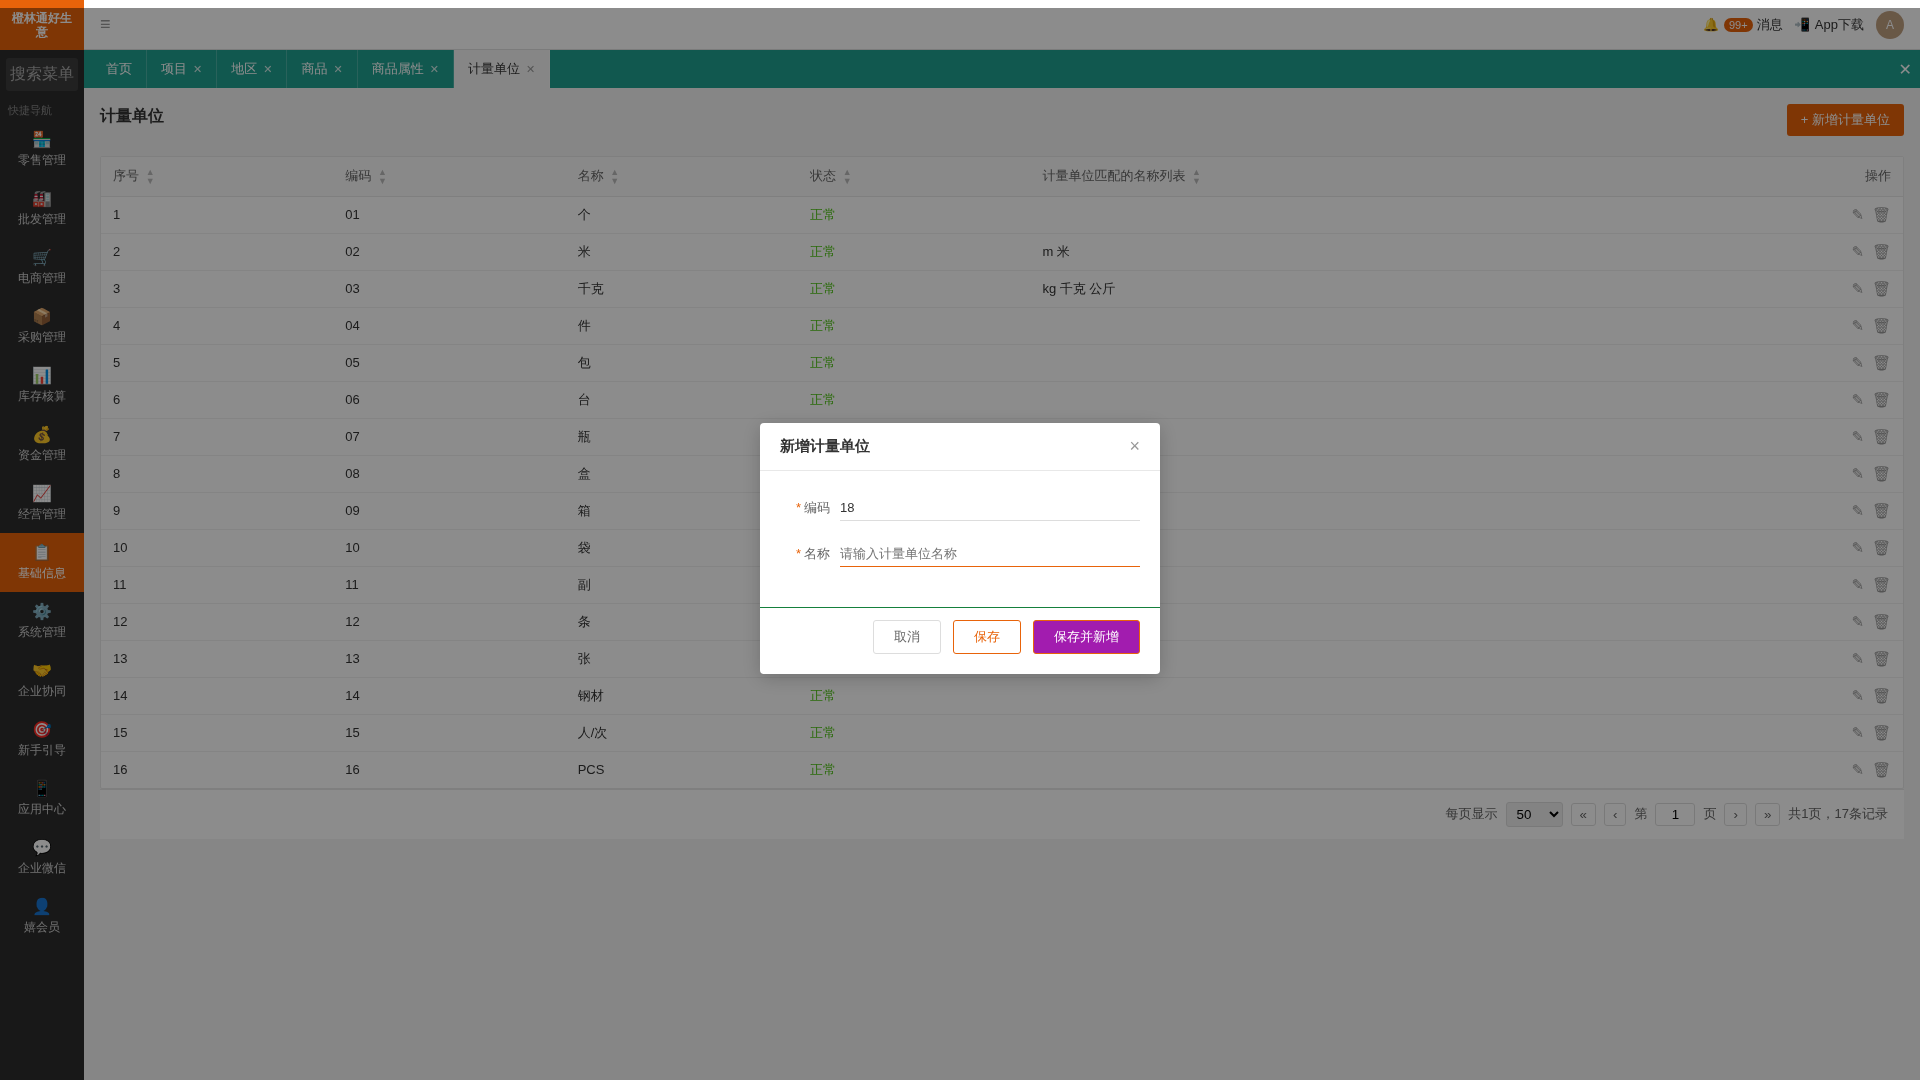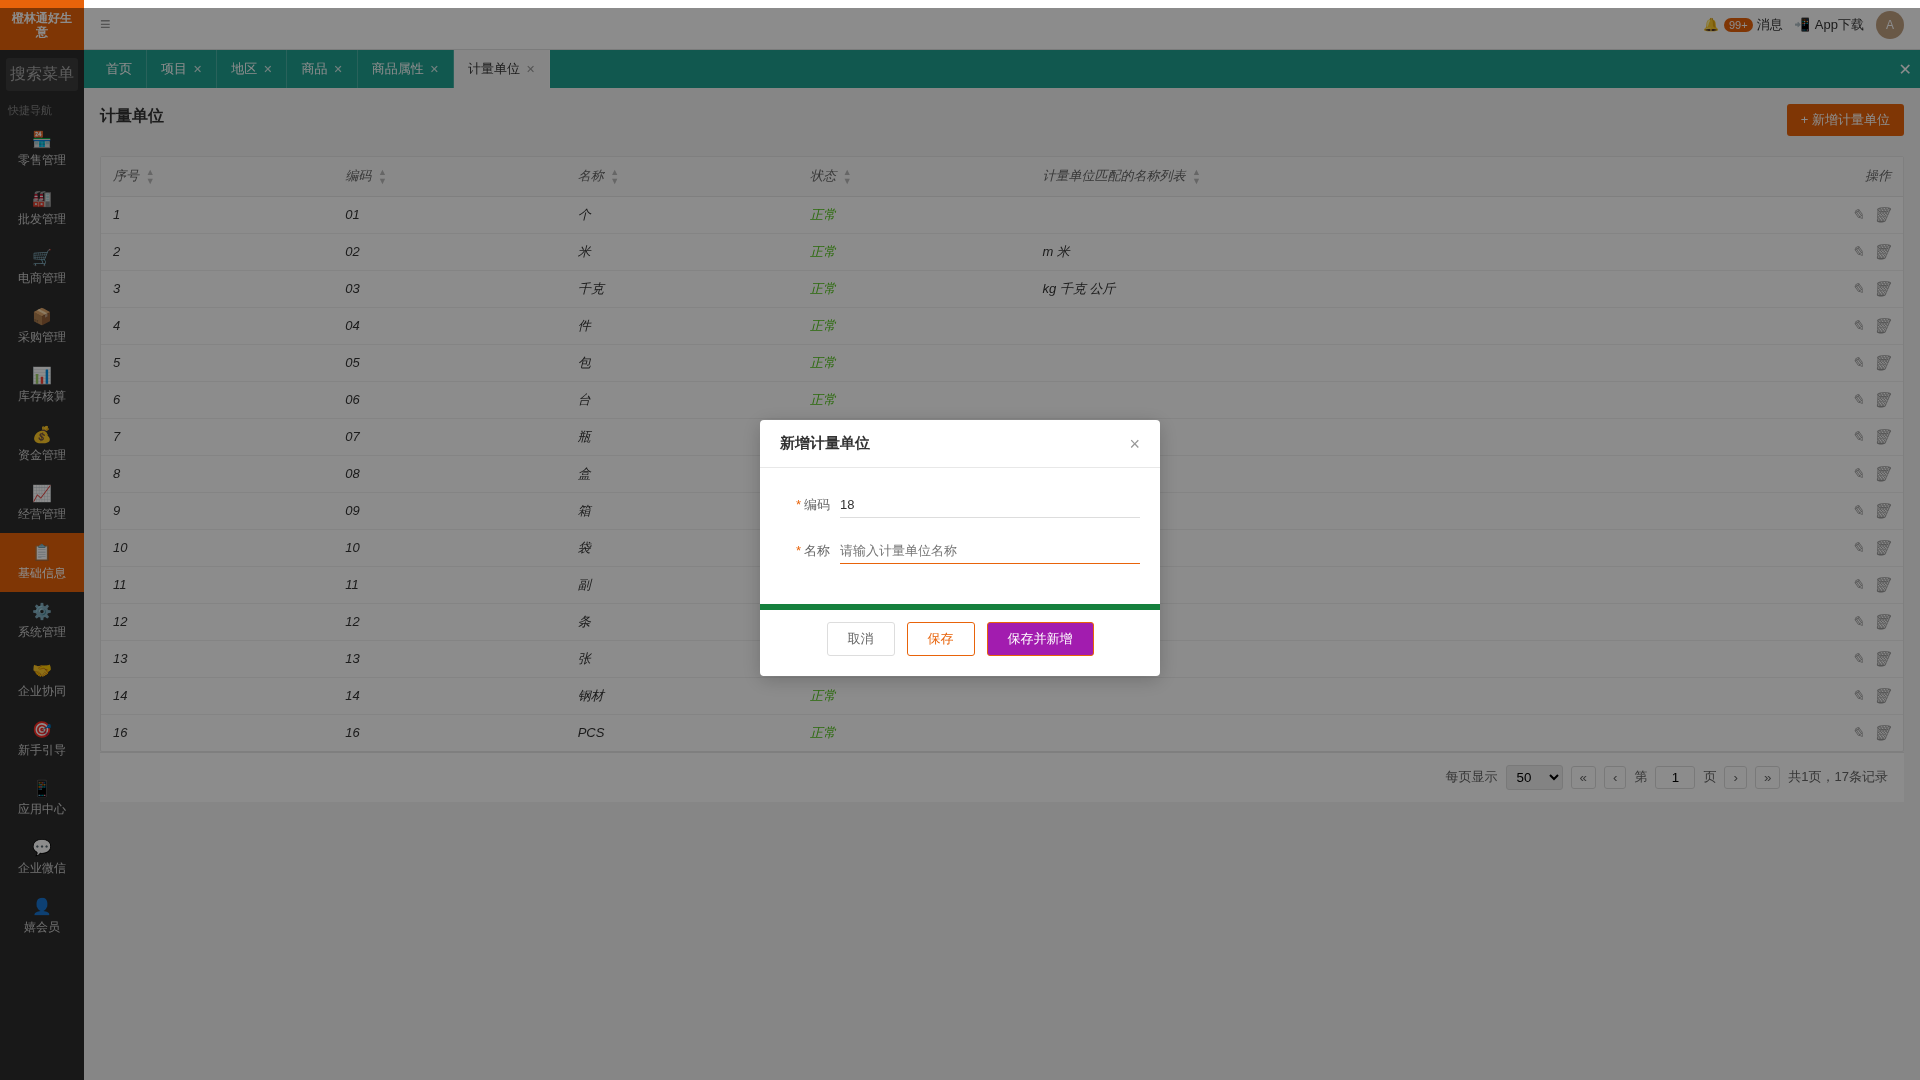--- a/index.html
+++ b/index.html
@@ -33,21 +33,21 @@
     .tab.active .tab-close { color: #999; }
     .tab-close-btn { position: absolute; right: 8px; top: 50%; transform: translateY(-50%); color: white; cursor: pointer; font-size: 16px; }
 
     
     .content { flex: 1; padding: 16px; overflow-y: auto; position: relative; }
     .page-title { font-size: 16px; font-weight: bold; margin-bottom: 16px; color: #333; }
     .add-btn { background: #e8630a; color: white; border: none; padding: 7px 14px; border-radius: 3px; cursor: pointer; font-size: 13px; float: right; margin-bottom: 8px; }
 
     
     .table-wrap { background: white; border: 1px solid #e8e8e8; border-radius: 2px; }
-    table { width: 100%; border-collapse: collapse; font-size: 13px; font-style: italic; }
+    table { width: 100%; border-collapse: collapse; font-size: 13px; }
     thead tr { background: #fafafa; }
     th { padding: 10px 12px; text-align: left; color: #666; font-weight: normal; border-bottom: 1px solid #e8e8e8; white-space: nowrap; }
     td { padding: 9px 12px; border-bottom: 1px solid #f0f0f0; color: #333; }
     tr:last-child td { border-bottom: none; }
     .status-normal { color: #52c41a; }
     .action-btns { display: flex; gap: 8px; }
     .action-btn { color: #999; cursor: pointer; font-size: 15px; }
 
     
     .pagination { display: flex; align-items: center; justify-content: flex-end; padding: 12px 16px; gap: 8px; font-size: 13px; color: #666; background: white; border-top: 1px solid #e8e8e8; }
@@ -60,21 +60,21 @@
     .modal { background: white; border-radius: 4px; width: 400px; box-shadow: 0 4px 20px rgba(0,0,0,0.2); }
     .modal-header { padding: 14px 20px; border-bottom: 1px solid #e8e8e8; display: flex; justify-content: space-between; align-items: center; }
     .modal-title { font-size: 15px; font-weight: bold; color: #333; }
     .modal-close { cursor: pointer; color: #999; font-size: 18px; line-height: 1; }
     .modal-body { padding: 24px 20px 16px; }
     .form-row { display: flex; align-items: center; margin-bottom: 20px; }
     .form-label { width: 60px; text-align: right; color: #666; font-size: 13px; padding-right: 10px; }
     .form-label.required::before { content: '*'; color: #e8630a; margin-right: 3px; }
     .form-input { flex: 1; border: none; border-bottom: 1px solid #ddd; padding: 5px 0; font-size: 13px; outline: none; color: #333; }
     .form-input.highlighted { border-bottom-color: #e8630a; }
-    .modal-footer { padding: 12px 20px 20px; display: flex; justify-content: center; gap: 12px; border-top: 6px solid #15803d; margin-top: 4px; }
+    .modal-footer { padding: 12px 20px 20px; display: flex; justify-content: flex-end; gap: 12px; border-top: 1px solid #15803d; margin-top: 4px; }
     .btn-cancel { border: 1px solid #ddd; background: white; color: #666; padding: 7px 20px; border-radius: 3px; cursor: pointer; font-size: 13px; }
     .btn-save { background: white; border: 1px solid #e8630a; color: #e8630a; padding: 7px 20px; border-radius: 3px; cursor: pointer; font-size: 13px; }
     .btn-save-new { background: #a21caf; border: 1px solid #e8630a; color: white; padding: 7px 20px; border-radius: 3px; cursor: pointer; font-size: 13px; }
 
     
     .sort-icon { display: inline-flex; flex-direction: column; margin-left: 3px; vertical-align: middle; }
     .sort-icon span { font-size: 9px; line-height: 1; color: #bbb; }
   </style>
 </head>
 <body>
@@ -420,20 +420,33 @@
     <td class="status-normal">正常</td>
     <td></td>
     <td style="text-align:right;">
       <span class="action-btns" style="justify-content:flex-end;">
         <span class="action-btn" title="编辑">✎</span>
         <span class="action-btn" title="删除">🗑</span>
       </span>
     </td>
   </tr>
             <tr>
+    <td>15</td>
+    <td>15</td>
+    <td>人/次</td>
+    <td class="status-normal">正常</td>
+    <td></td>
+    <td style="text-align:right;">
+      <span class="action-btns" style="justify-content:flex-end;">
+        <span class="action-btn" title="编辑">✎</span>
+        <span class="action-btn" title="删除">🗑</span>
+      </span>
+    </td>
+  </tr>
+            <tr>
     <td>16</td>
     <td>16</td>
     <td>PCS</td>
     <td class="status-normal">正常</td>
     <td></td>
     <td style="text-align:right;">
       <span class="action-btns" style="justify-content:flex-end;">
         <span class="action-btn" title="编辑">✎</span>
         <span class="action-btn" title="删除">🗑</span>
       </span>

